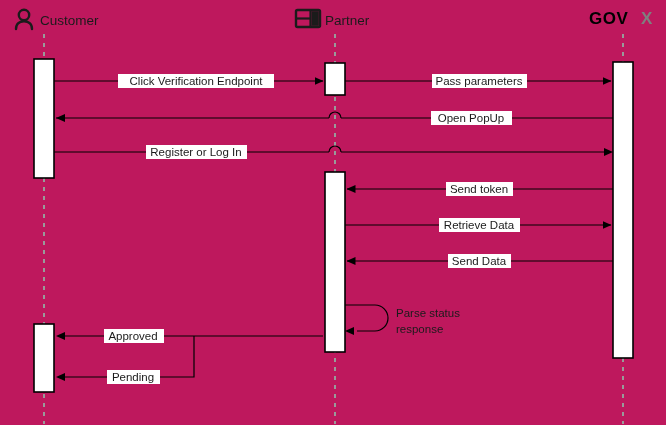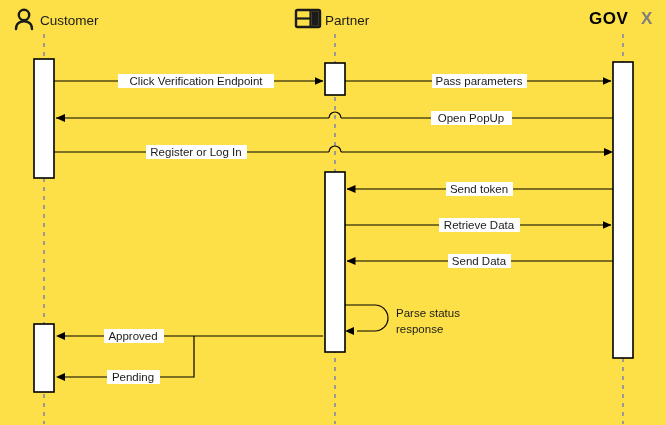--- a/index.html
+++ b/index.html
@@ -7,21 +7,21 @@
     margin: 0; padding: 0;
     background: #ffffff;
     width: 666px; height: 425px;
     overflow: hidden;
     font-family: "Liberation Sans", sans-serif;
   }
   #diagram-root {
     position: relative;
     width: 666px;
     height: 425px;
-    background: #fde047;
+    background: #be185d;
   }
   svg#seq-svg {
     position: absolute;
     left: 0; top: 0;
     width: 666px; height: 425px;
     display: block;
   }
   .actor-label {
     font-family: "Liberation Sans", sans-serif;
     font-size: 13.5px;

